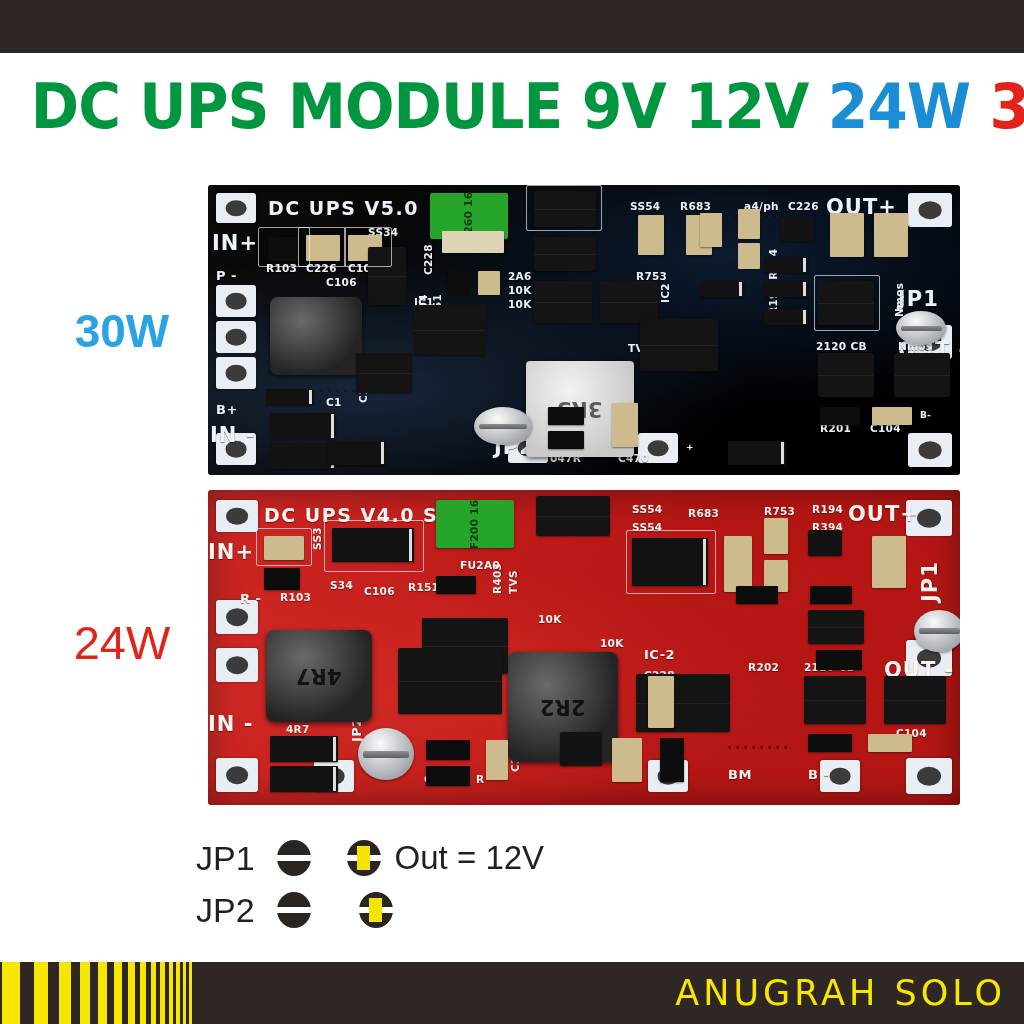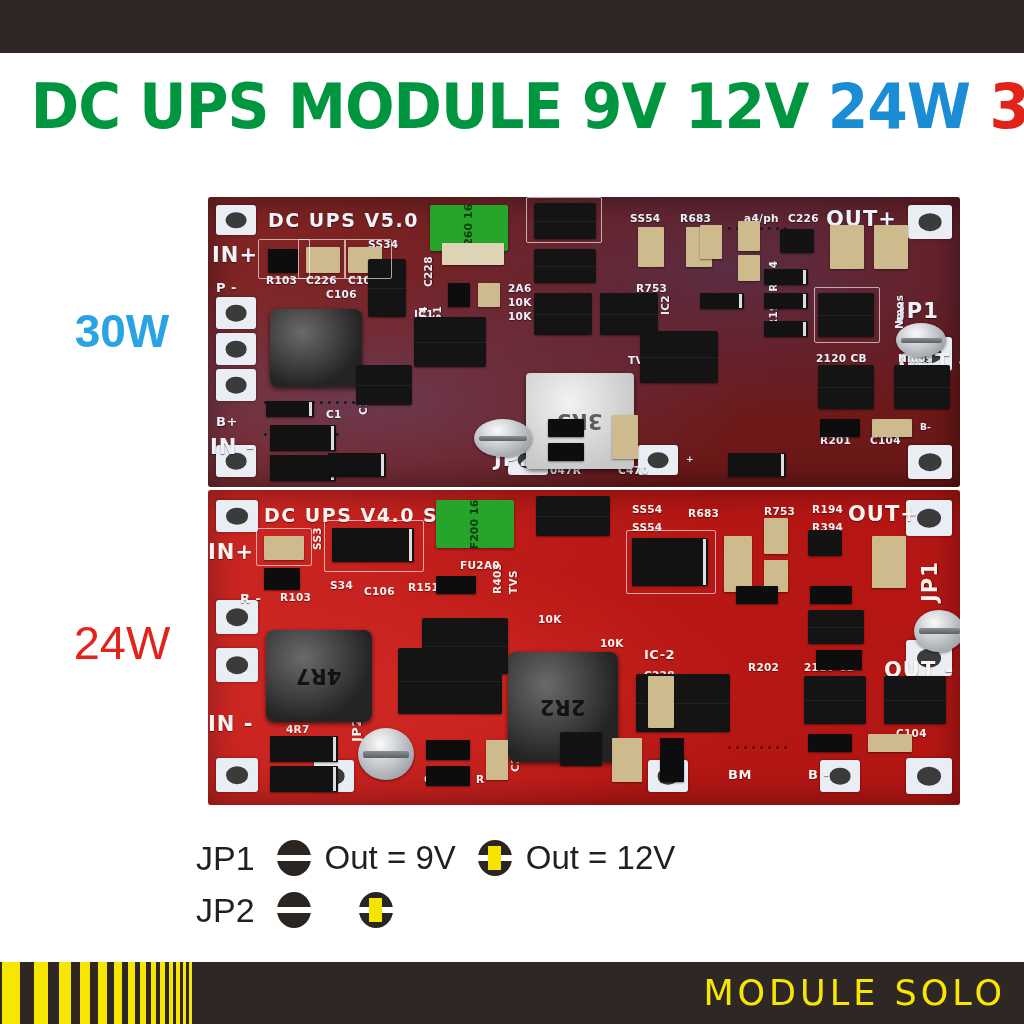--- a/index.html
+++ b/index.html
@@ -49,21 +49,21 @@
     font-size: 46px; line-height: 46px;
   }
   #lbl30 { top: 308px; color: #29a3e3; }
   #lbl24 { top: 620px; color: #e2231a; font-weight: 400; font-size: 47px; }
 
   
   .board {
     position: absolute; left: 208px; width: 752px;
     border-radius: 3px; overflow: hidden;
   }
-  #board-30w { top: 185px; height: 290px; background: #7f1d1d; margin-top: 12px; }
+  #board-30w { top: 185px; height: 290px; background: #000000; }
   #board-24w { top: 490px; height: 315px; background: #cc1a17; }
 
   #board-30w { box-shadow: inset 0 0 34px rgba(0,0,0,.55); }
   #board-24w { box-shadow: inset 0 0 34px rgba(0,0,0,.45); }
 
   .pcb-inner { position: absolute; inset: 0; }
 
   
   .pour { position: absolute; inset: 0; opacity: .55; }
   #board-30w .pour {
@@ -518,21 +518,20 @@
 <div class="legend">
 
   <div class="legend-row" id="legend-row-jp1">
     <span class="legend-key">JP1</span>
     <span class="gap-md"></span>
     <span class="jicon">
       <span class="disc"></span>
       <span class="slot"></span>
     </span>
     <span class="gap-sm"></span>
-    <span class="legend-text">Out = 9V</span>
     <span class="gap-md"></span>
     <span class="jicon">
       <span class="disc"></span>
       <span class="slot"></span>
       <span class="shunt"></span>
     </span>
     <span class="gap-sm"></span>
     <span class="legend-text">Out = 12V</span>
   </div>
 
@@ -565,14 +564,14 @@
       <i style="left: 114px; width: 8px;"></i>
       <i style="left: 128px; width: 7px;"></i>
       <i style="left: 140px; width: 6px;"></i>
       <i style="left: 151px; width: 5px;"></i>
       <i style="left: 160px; width: 5px;"></i>
       <i style="left: 169px; width: 4px;"></i>
       <i style="left: 176px; width: 4px;"></i>
       <i style="left: 183px; width: 3px;"></i>
       <i style="left: 189px; width: 3px;"></i>
     </span>
-  <span class="brand">MODULE SOLO</span>
+  <span class="brand">ANUGRAH SOLO</span>
 </div>
 
 </body></html>

